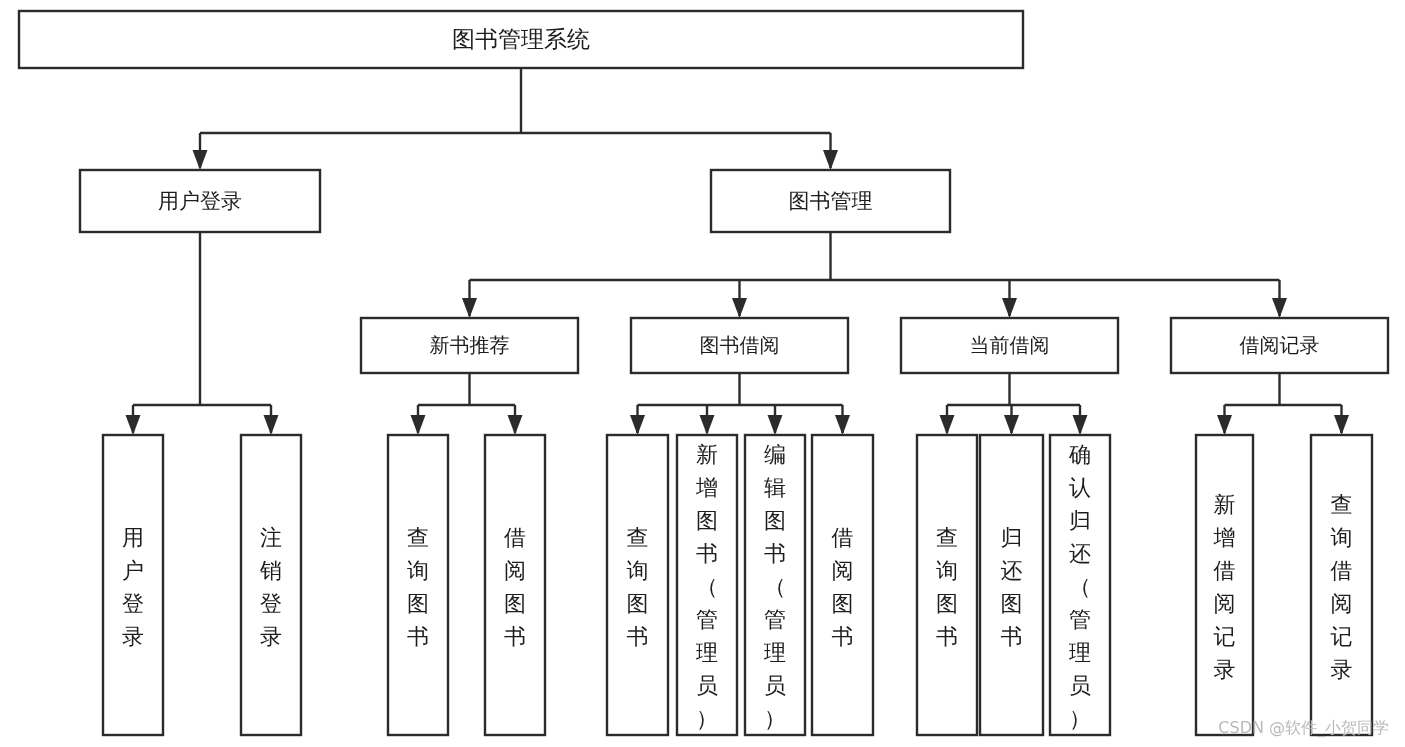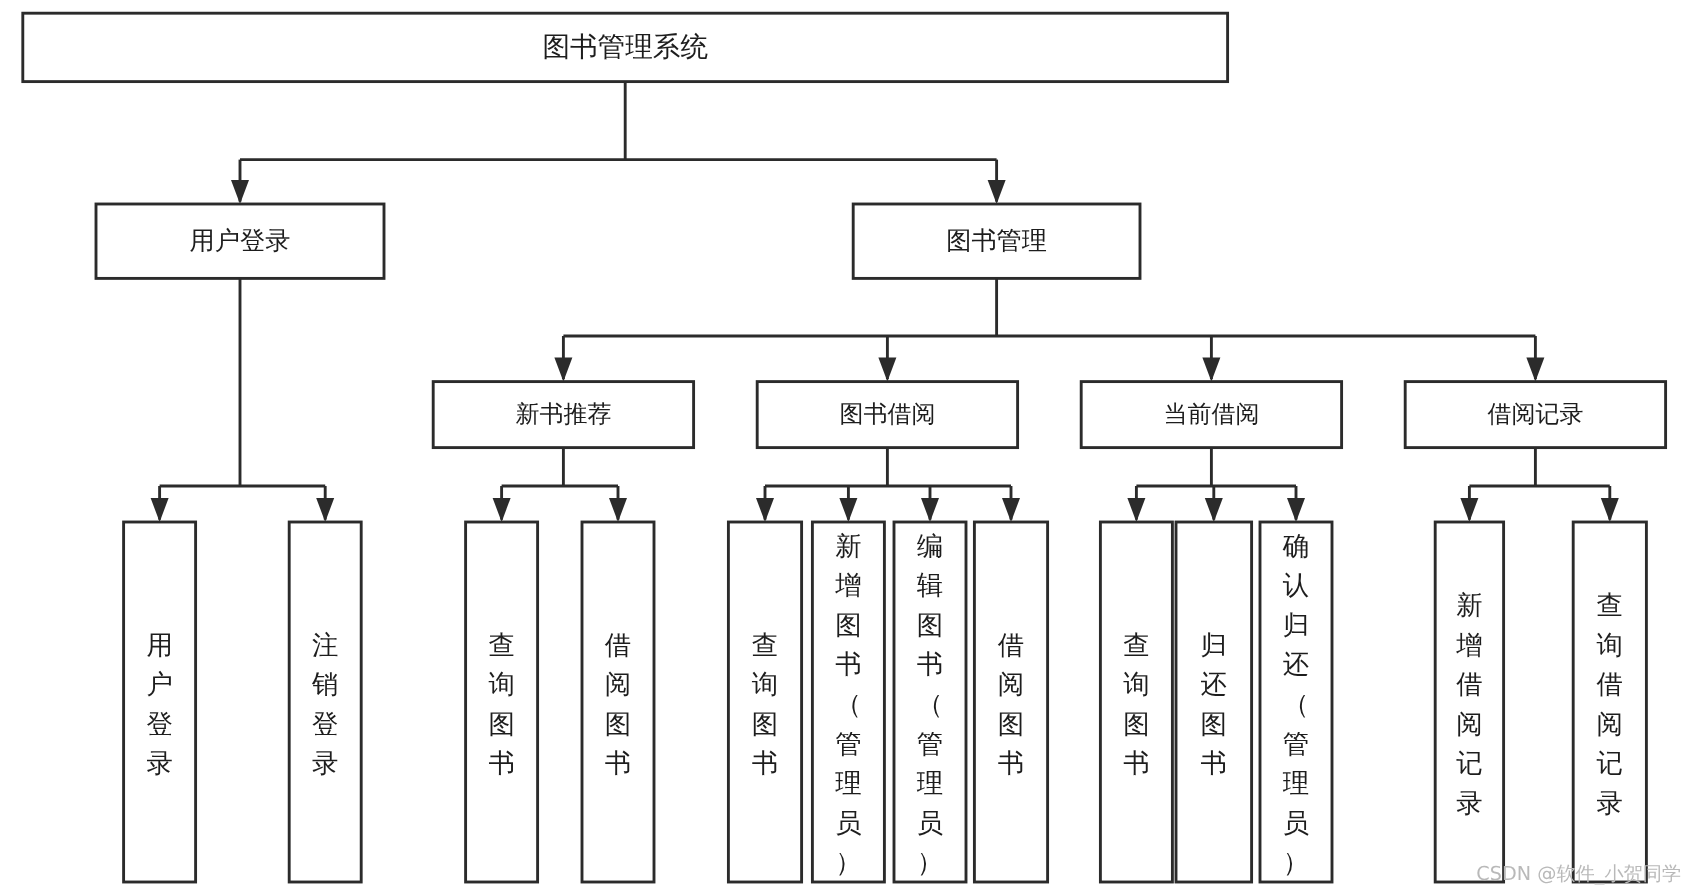--- a/index.html
+++ b/index.html
@@ -43,21 +43,21 @@
     stroke: #2b2b2b;
     stroke-width: 2.4;
     fill: none;
   }
   .arrow-head {
     fill: #2b2b2b;
     stroke: none;
   }
   .watermark {
     position: absolute;
-    right: 4px;
+    right: 16px;
     bottom: 8px;
     font-family: "DejaVu Sans", "Liberation Sans", sans-serif;
     font-size: 16px;
     color: #b9b9b9;
     white-space: nowrap;
     user-select: none;
   }
 </style>
 </head>
 <body>

